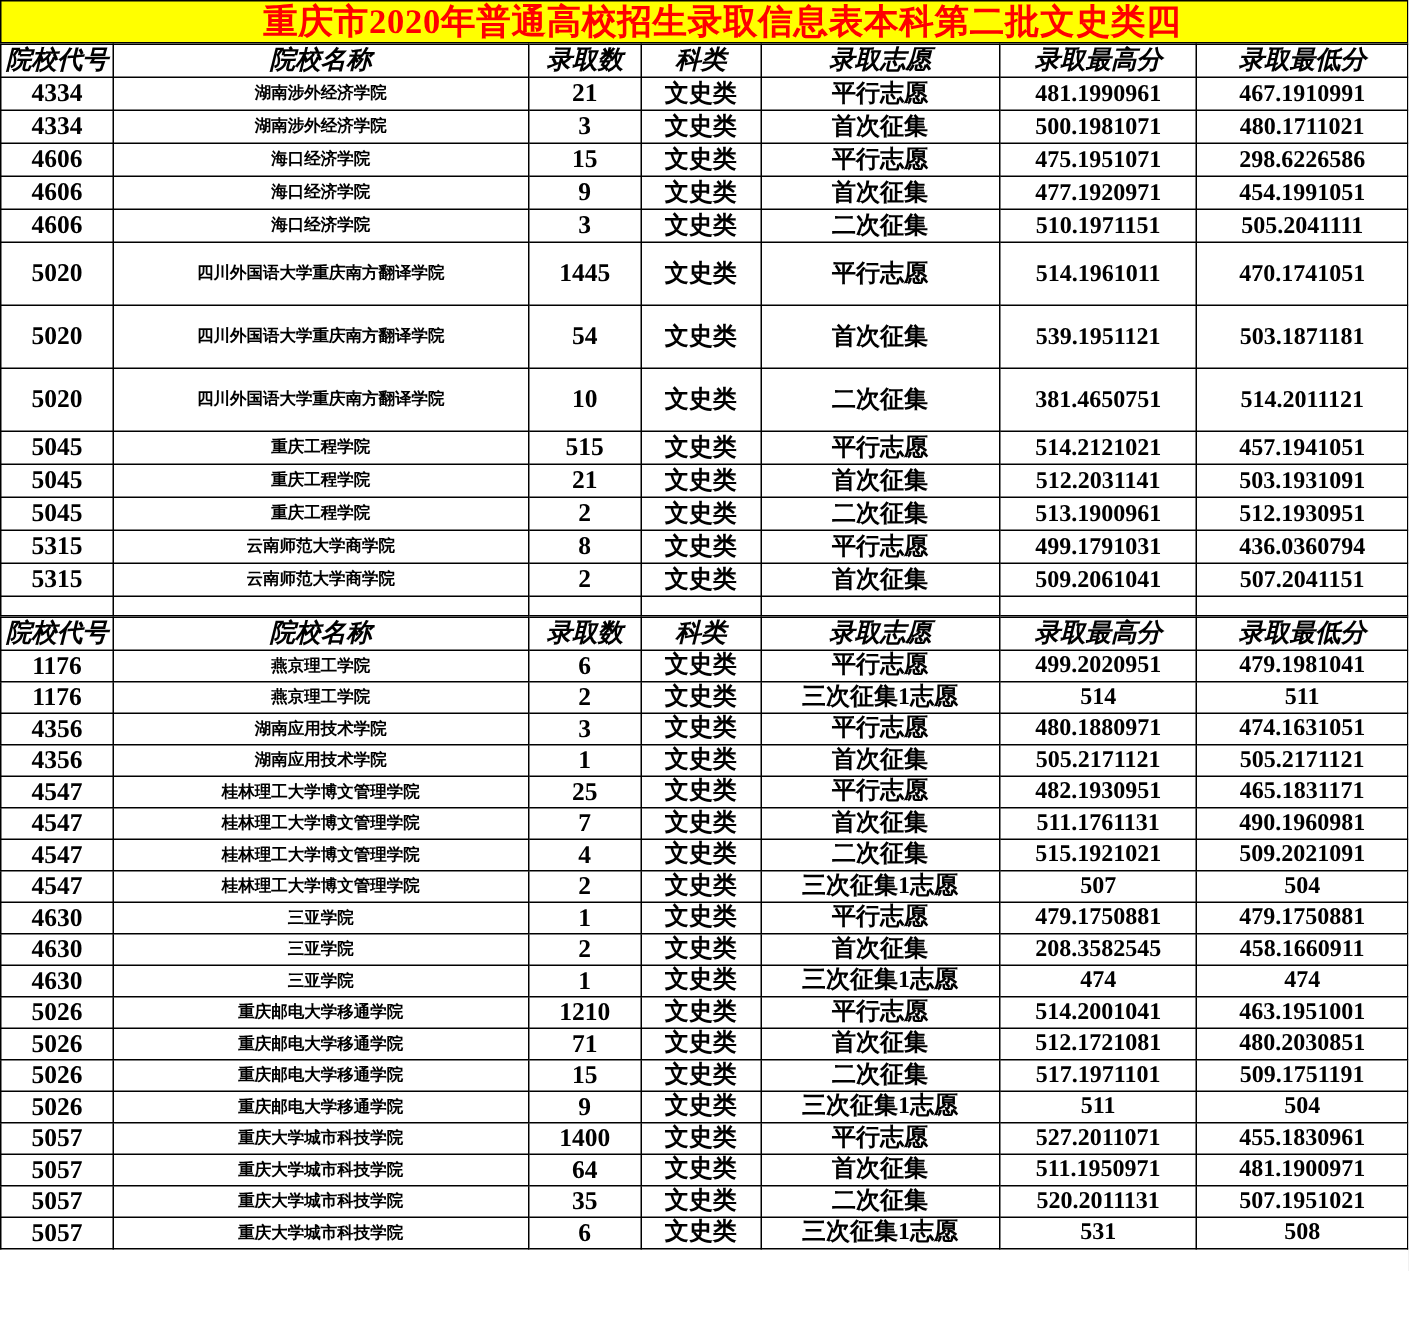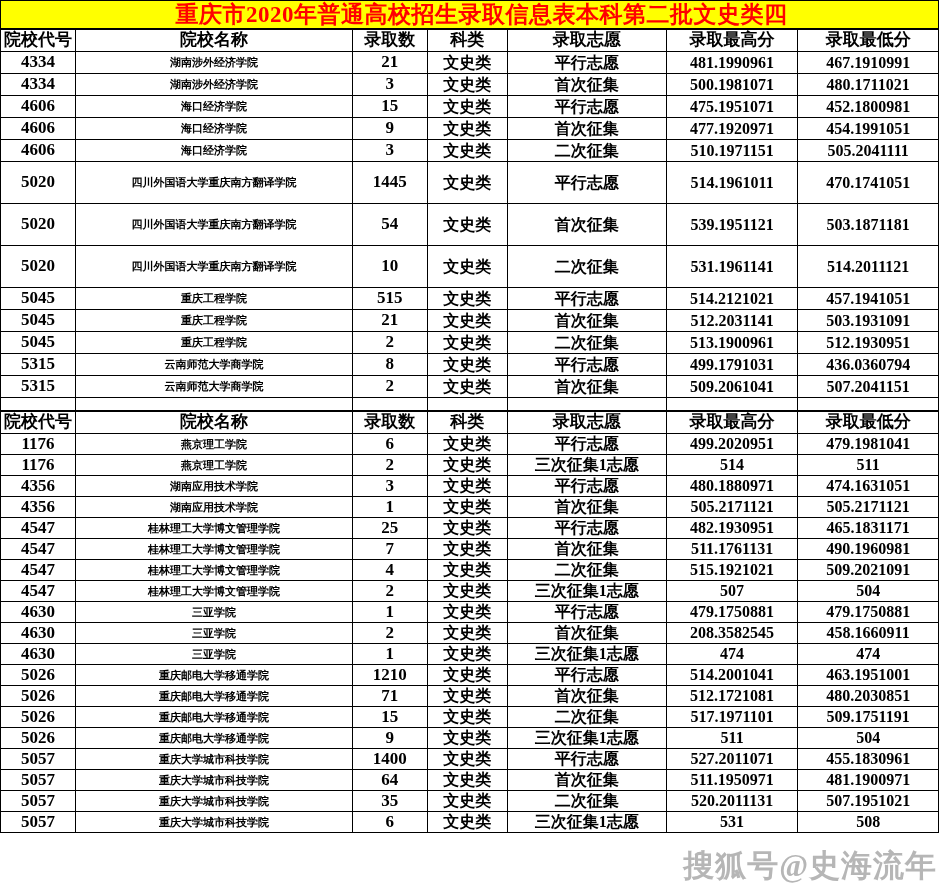--- a/index.html
+++ b/index.html
@@ -27,21 +27,21 @@
     width:100%;border-collapse:collapse;table-layout:fixed;
     background:var(--background);
   }
   th,td{
     border:1px solid var(--border);
     text-align:center;vertical-align:middle;
     font-weight:bold;padding:0;margin:0;
     font-size:16px;line-height:1.1;
     overflow:hidden;white-space:nowrap;
   }
-  thead tr{height:22px;}
+  thead tr{height:22px;font-style:italic;}
   thead th{font-size:17px;}
   td.cell-name{font-size:11px;}
   td.cell-code,td.cell-count{font-size:17px;}
   .t0 tbody tr{height:22px;margin-left:32px;}
   .t0 tbody tr.tall{height:42px;}
   .t0 tbody tr.empty-row{height:13px;}
   .t1 tbody tr{height:21px;}
   .col-c0{width:8%;}
   .col-c1{width:29.5%;}
   .col-c2{width:8%;}
@@ -105,21 +105,21 @@
             <td class="cell-max-score">500.1981071</td>
             <td class="cell-min-score">480.1711021</td>
           </tr>
           <tr>
             <td class="cell-code">4606</td>
             <td class="cell-name">海口经济学院</td>
             <td class="cell-count">15</td>
             <td class="cell-category">文史类</td>
             <td class="cell-preference">平行志愿</td>
             <td class="cell-max-score">475.1951071</td>
-            <td class="cell-min-score">452.1800981</td>
+            <td class="cell-min-score">298.6226586</td>
           </tr>
           <tr>
             <td class="cell-code">4606</td>
             <td class="cell-name">海口经济学院</td>
             <td class="cell-count">9</td>
             <td class="cell-category">文史类</td>
             <td class="cell-preference">首次征集</td>
             <td class="cell-max-score">477.1920971</td>
             <td class="cell-min-score">454.1991051</td>
           </tr>
@@ -149,21 +149,21 @@
             <td class="cell-preference">首次征集</td>
             <td class="cell-max-score">539.1951121</td>
             <td class="cell-min-score">503.1871181</td>
           </tr>
           <tr class="tall">
             <td class="cell-code">5020</td>
             <td class="cell-name">四川外国语大学重庆南方翻译学院</td>
             <td class="cell-count">10</td>
             <td class="cell-category">文史类</td>
             <td class="cell-preference">二次征集</td>
-            <td class="cell-max-score">531.1961141</td>
+            <td class="cell-max-score">381.4650751</td>
             <td class="cell-min-score">514.2011121</td>
           </tr>
           <tr>
             <td class="cell-code">5045</td>
             <td class="cell-name">重庆工程学院</td>
             <td class="cell-count">515</td>
             <td class="cell-category">文史类</td>
             <td class="cell-preference">平行志愿</td>
             <td class="cell-max-score">514.2121021</td>
             <td class="cell-min-score">457.1941051</td>
@@ -408,14 +408,13 @@
             <td class="cell-count">6</td>
             <td class="cell-category">文史类</td>
             <td class="cell-preference">三次征集1志愿</td>
             <td class="cell-max-score">531</td>
             <td class="cell-min-score">508</td>
           </tr>
         </tbody>
     </table>
   </section>
 
-  <div class="watermark">搜狐号@史海流年</div>
 </div>
 
 </body></html>

